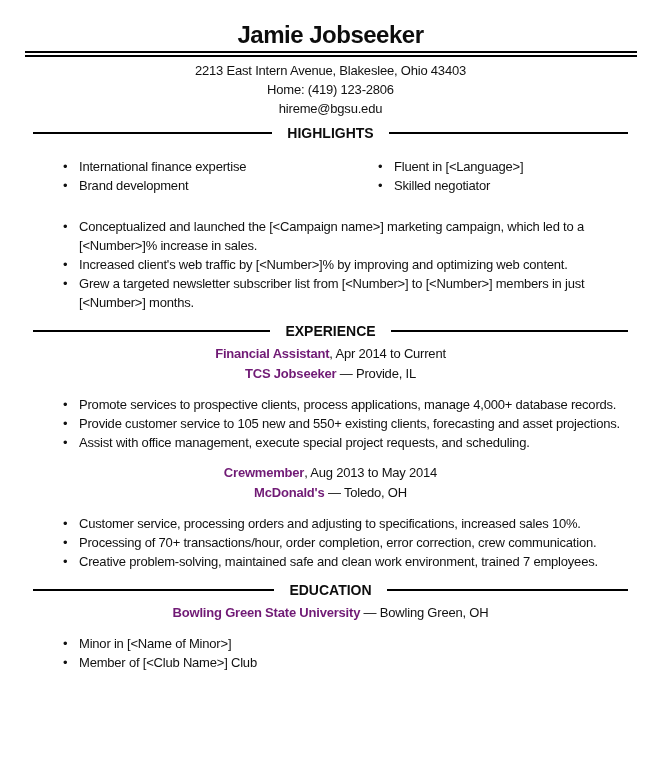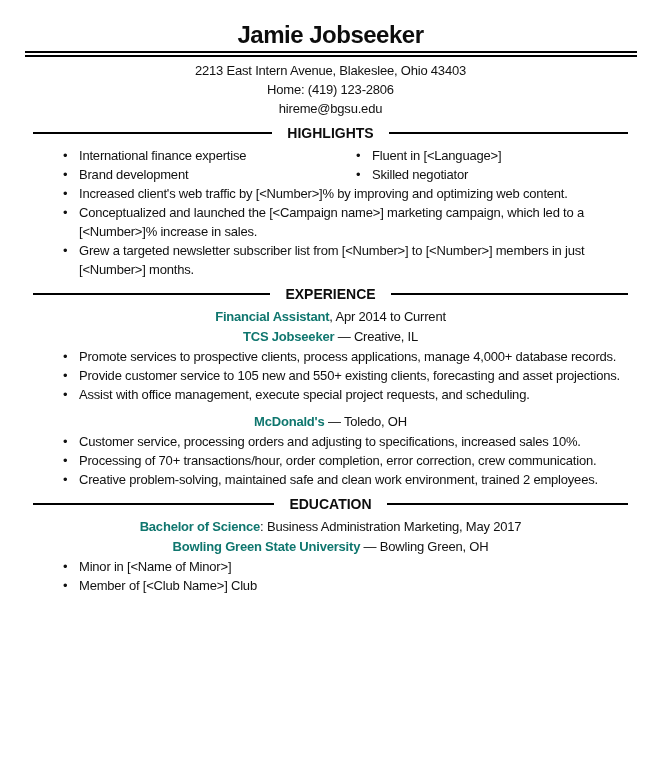--- a/index.html
+++ b/index.html
@@ -54,21 +54,21 @@
     font-size: 14px;
     line-height: 16px;
     padding: 0 15px;
     letter-spacing: 0;
     color: #0d0d0d;
     white-space: nowrap;
     text-align: right;
   }
   .blist {
     list-style: none;
-    margin: 0;
+    margin: 11px;
     padding: 0;
     font-size: 13px;
     line-height: 19px;
   }
   .bitem {
     position: relative;
     padding-left: 17px;
   }
   .bitem::before {
     content: "\2022";
@@ -92,21 +92,21 @@
     margin-left: 62px;
     margin-right: 40px;
   }
   .center-line {
     text-align: center;
     font-size: 13px;
     line-height: 20px;
   }
   .b {
     font-weight: bold;
-    color: #0f766e;
+    color: #701a75;
   }
   .job-heading-2 {
     margin-top: 8px;
   }
 </style>
 </head>
 <body>
 
 <div class="page">
 
@@ -129,63 +129,63 @@
       <li class="bitem">International finance expertise</li>
       <li class="bitem">Brand development</li>
     </ul>
     <ul class="blist col-right">
       <li class="bitem">Fluent in [&lt;Language&gt;]</li>
       <li class="bitem">Skilled negotiator</li>
     </ul>
   </div>
 
   <ul class="blist full">
+    <li class="bitem">Conceptualized and launched the [&lt;Campaign name&gt;] marketing campaign, which led to a [&lt;Number&gt;]% increase in sales.</li>
     <li class="bitem">Increased client's web traffic by [&lt;Number&gt;]% by improving and optimizing web content.</li>
-    <li class="bitem">Conceptualized and launched the [&lt;Campaign name&gt;] marketing campaign, which led to a [&lt;Number&gt;]% increase in sales.</li>
     <li class="bitem">Grew a targeted newsletter subscriber list from [&lt;Number&gt;] to [&lt;Number&gt;] members in just [&lt;Number&gt;] months.</li>
   </ul>
 
   <div class="section-header">
     <span class="rule"></span>
     <span class="title">EXPERIENCE</span>
     <span class="rule"></span>
   </div>
 
   <div>
     <div class="center-line">
       <span class="b">Financial Assistant</span><span>, Apr 2014 to Current</span>
     </div>
     <div class="center-line">
-      <span class="b">TCS Jobseeker</span><span> — Creative, IL</span>
+      <span class="b">TCS Jobseeker</span><span> — Provide, IL</span>
     </div>
     <ul class="blist full">
       <li class="bitem">Promote services to prospective clients, process applications, manage 4,000+ database records.</li>
       <li class="bitem">Provide customer service to 105 new and 550+ existing clients, forecasting and asset projections.</li>
       <li class="bitem">Assist with office management, execute special project requests, and scheduling.</li>
     </ul>
   </div>
 
   <div class="job-heading-2">
     <div class="center-line">
+      <span class="b">Crewmember</span><span>, Aug 2013 to May 2014</span>
+    </div>
+    <div class="center-line">
       <span class="b">McDonald's</span><span> — Toledo, OH</span>
     </div>
     <ul class="blist full">
       <li class="bitem">Customer service, processing orders and adjusting to specifications, increased sales 10%.</li>
       <li class="bitem">Processing of 70+ transactions/hour, order completion, error correction, crew communication.</li>
-      <li class="bitem">Creative problem-solving, maintained safe and clean work environment, trained 2 employees.</li>
+      <li class="bitem">Creative problem-solving, maintained safe and clean work environment, trained 7 employees.</li>
     </ul>
   </div>
 
   <div class="section-header">
     <span class="rule"></span>
     <span class="title">EDUCATION</span>
     <span class="rule"></span>
-  </div>
-  <div class="center-line">
-    <span class="b">Bachelor of Science</span><span>: Business Administration Marketing, May 2017</span>
   </div>
   <div class="center-line">
     <span class="b">Bowling Green State University</span><span> — Bowling Green, OH</span>
   </div>
   <ul class="blist full">
     <li class="bitem">Minor in [&lt;Name of Minor&gt;]</li>
     <li class="bitem">Member of [&lt;Club Name&gt;] Club</li>
   </ul>
 
 </div>

